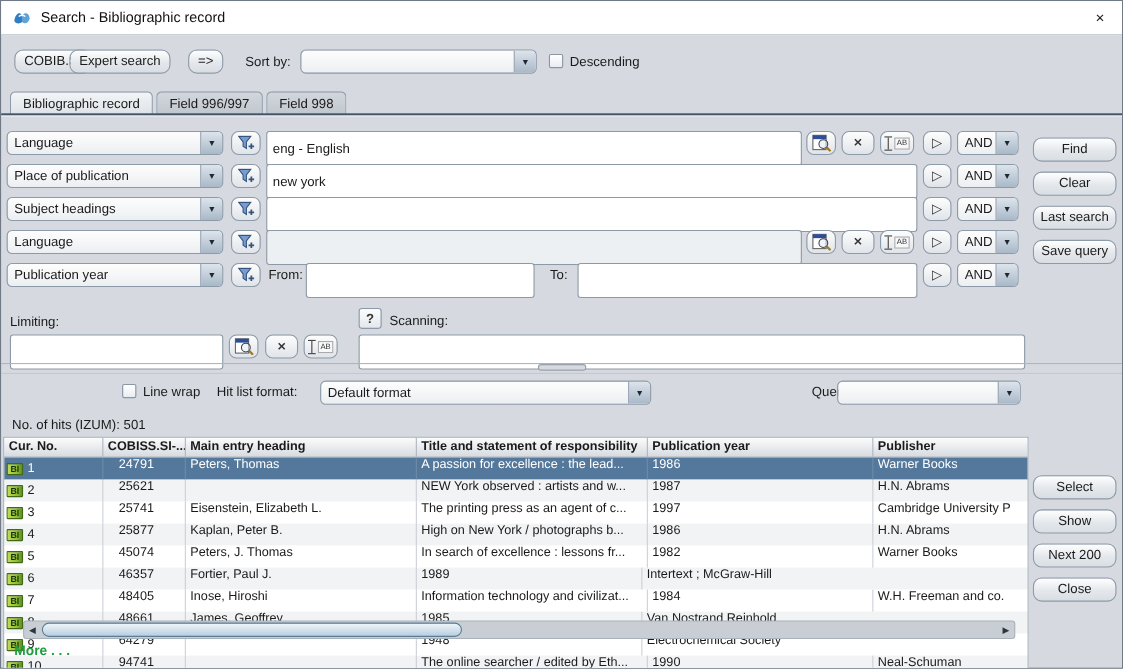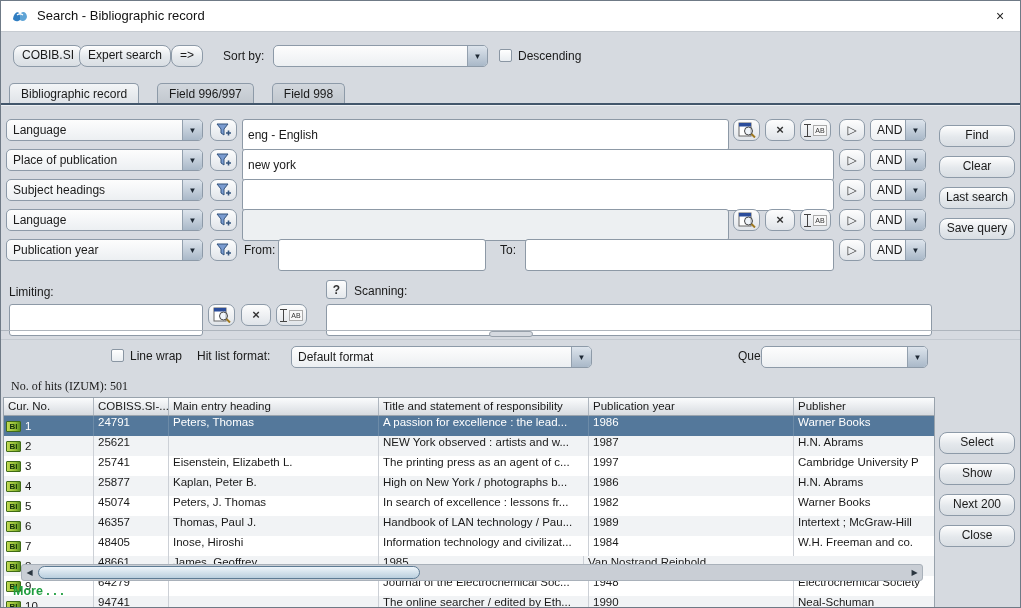--- a/index.html
+++ b/index.html
@@ -28,55 +28,55 @@
   .input{position:absolute;height:32px;border:1px solid #8d99a6;border-radius:3px;background:#fff;
        box-sizing:border-box;font-size:12px;padding:0 5px;color:#1a1a1a;outline:none;font-family:"Liberation Sans",sans-serif;}
   .input.dim{background:#edf0f2;}
   .label{position:absolute;font-size:12px;line-height:22px;white-space:nowrap;}
   .checkbox{position:absolute;width:13px;height:13px;background:linear-gradient(#ffffff,#e9edf1);
        border:1px solid #8a96a3;border-radius:2px;box-sizing:border-box;}
 
   
   .tabstrip{position:absolute;left:8px;top:82px;height:21px;}
   .tab{display:inline-block;height:21px;line-height:21px;padding:0 11px;border:1px solid #8d9aa8;border-bottom:none;
-       border-radius:5px 5px 0 0;background:linear-gradient(#d2d7dd,#c0c6cd);margin-right:18px;font-size:12px;cursor:default;}
+       border-radius:5px 5px 0 0;background:linear-gradient(#d2d7dd,#c0c6cd);margin-right:3px;font-size:12px;cursor:default;}
   .tab.active{background:linear-gradient(#f3f5f7,#dde1e6);}
   .tabline{position:absolute;left:0;right:0;top:102px;height:2px;background:#42566b;}
   .tabline2{position:absolute;left:0;right:0;top:104px;height:1px;background:#eef1f4;}
 
   
   .x-glyph{font-size:13px;font-weight:bold;color:#333;line-height:12px;}
   .play-glyph{font-size:12px;color:#3a3a3a;line-height:12px;}
   .ibeam{display:inline-block;width:7px;height:11px;border-top:1px solid #444;border-bottom:1px solid #444;position:relative;margin-right:2px;}
   .ibeam:after{content:"";position:absolute;left:3px;top:0;bottom:0;width:1px;background:#444;}
   .ab-txt{font-size:7px;line-height:9px;color:#333;border:1px solid #aaa;padding:0 1px;background:#f8f8f8;}
   .help-btn{position:absolute;width:21px;height:19px;border:1px solid #8d9aa8;border-radius:3px;
        background:linear-gradient(#fdfdfd,#e4e8ec);font-size:12px;font-weight:bold;color:#333;
        display:flex;align-items:center;justify-content:center;box-sizing:border-box;}
 
   
   .divider{position:absolute;left:0;right:0;height:1px;background:#aeb5bd;}
   .split-handle{position:absolute;left:488px;top:330px;width:44px;height:6px;border:1px solid #98a1ab;
        border-radius:3px;background:#d6dae0;box-sizing:border-box;}
 
   
-  .hits-label{position:absolute;left:10px;top:378px;font-size:12px;font-family:Liberation Serif, serif;}
+  .hits-label{position:absolute;left:10px;top:378px;font-size:12px;}
   .table{position:absolute;left:2px;top:396px;width:930px;border:1px solid #98a2ac;background:#fff;box-sizing:content-box;}
   .thead{display:flex;height:17px;background:linear-gradient(#fbfcfd,#d7dbe0);border-bottom:1px solid #9aa4ae;}
   .th{box-sizing:border-box;border-right:1px solid #aeb6bf;padding:0 4px;font-size:11.5px;line-height:16px;
-      white-space:nowrap;overflow:hidden;}
+      white-space:nowrap;overflow:hidden;font-weight:bold;}
   .trow{display:flex;height:20px;background:#fff;}
   .trow.alt{background:#f1f3f5;}
   .trow.selected{background:#54789b;color:#fff;}
   .c{box-sizing:border-box;border-right:1px solid #ccd0d6;padding:0 4px;font-size:11.5px;line-height:13px;
      white-space:nowrap;overflow:hidden;}
   .trow.selected .c{border-right-color:#6c8bA8;}
   .w0{width:90px;} .w1{width:75px;} .w2{width:210px;} .w3{width:210px;} .w4{width:205px;} .w5{width:140px;border-right:none;}
   .c.cell-curno{display:flex;align-items:center;gap:4px;padding-left:2px;}
-  .c.cell-id{text-align:left;padding-right:18px;}
+  .c.cell-id{text-align:center;padding-right:18px;}
   .rec-icon{display:inline-block;width:15px;height:11px;flex:0 0 15px;
       background:linear-gradient(90deg,#c3da55,#8fbb33 65%,#5d8f21);border:1px solid #3f6b17;border-radius:1px;
       font-size:8px;line-height:9px;color:#11300a;text-align:center;font-weight:bold;box-sizing:border-box;}
 
   
   .hscroll{position:absolute;left:20px;top:563px;width:902px;height:17px;background:#c9ced5;
       border:1px solid #a9b1ba;border-radius:3px;box-sizing:border-box;display:flex;align-items:center;}
   .hs-arrow{width:15px;text-align:center;font-size:8px;color:#2b3640;line-height:15px;flex:0 0 15px;}
   .hs-thumb{width:382px;height:13px;margin:0 1px;background:linear-gradient(#eef5fa,#b9cede);
       border:1px solid #5d7b94;border-radius:7px;box-sizing:border-box;}
@@ -92,21 +92,21 @@
     <svg class="app-icon" viewBox="0 0 18 18">
       <path d="M2 12 C3 4 9 3 9 9 L9 13 C6 15.5 3 14 2 12 Z" fill="#2f7dc2"></path>
       <path d="M16 10 C15.5 3 9 4 9 9 L9 13 C12 15.5 15 13.5 16 10 Z" fill="#5fa4d6"></path>
       <path d="M6 8 C8 6.5 10 6.5 12 8" stroke="#ffffff" stroke-width="1.2" fill="none"></path>
     </svg>
     <span class="title-text">Search - Bibliographic record</span>
     <span class="close-btn">×</span>
   </div>
 
   <div class="btn" style="left:12px;top:44px;">COBIB.SI</div>
-  <div class="btn" style="left:78px;top:44px;">Expert search</div>
+  <div class="btn" style="left:62px;top:44px;">Expert search</div>
   <div class="btn" style="left:170px;top:44px;">=&gt;</div>
   <span class="label" style="left:222px;top:44px;">Sort by:</span>
   <div class="combo" style="left:272px;top:44px;width:215px;">
     <span class="val"></span>
     <span class="arrow">▼</span>
   </div>
   <div class="checkbox" style="left:498px;top:48px;"></div>
   <span class="label" style="left:517px;top:44px;">Descending</span>
 
   <div class="tabstrip"><div class="tab active">Bibliographic record</div><div class="tab">Field 996/997</div><div class="tab">Field 998</div></div>
@@ -351,22 +351,21 @@
           <div class="c w3">In search of excellence : lessons fr...</div>
           <div class="c w4">1982</div>
           <div class="c w5">Warner Books</div>
         </div>
         <div class="trow alt">
           <div class="c w0 cell-curno">
             <span class="rec-icon">Bl</span>
             <span>6</span>
           </div>
           <div class="c w1 cell-id">46357</div>
-          <div class="c w2">Thomas, Paul J.</div>
-          <div class="c w3">Handbook of LAN technology / Pau...</div>
+          <div class="c w2">Fortier, Paul J.</div>
           <div class="c w4">1989</div>
           <div class="c w5">Intertext ; McGraw-Hill</div>
         </div>
         <div class="trow">
           <div class="c w0 cell-curno">
             <span class="rec-icon">Bl</span>
             <span>7</span>
           </div>
           <div class="c w1 cell-id">48405</div>
           <div class="c w2">Inose, Hiroshi</div>
@@ -384,21 +383,20 @@
           <div class="c w4">1985</div>
           <div class="c w5">Van Nostrand Reinhold</div>
         </div>
         <div class="trow">
           <div class="c w0 cell-curno">
             <span class="rec-icon">Bl</span>
             <span>9</span>
           </div>
           <div class="c w1 cell-id">64279</div>
           <div class="c w2"></div>
-          <div class="c w3">Journal of the Electrochemical Soc...</div>
           <div class="c w4">1948</div>
           <div class="c w5">Electrochemical Society</div>
         </div>
         <div class="trow alt">
           <div class="c w0 cell-curno">
             <span class="rec-icon">Bl</span>
             <span>10</span>
           </div>
           <div class="c w1 cell-id">94741</div>
           <div class="c w2"></div>

